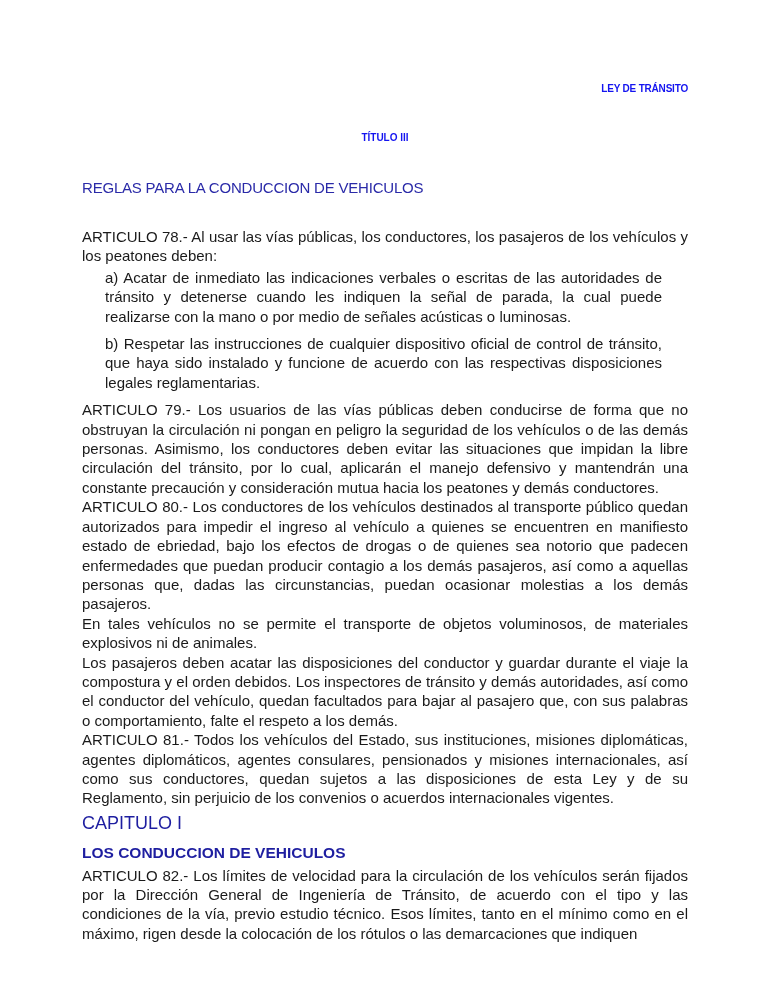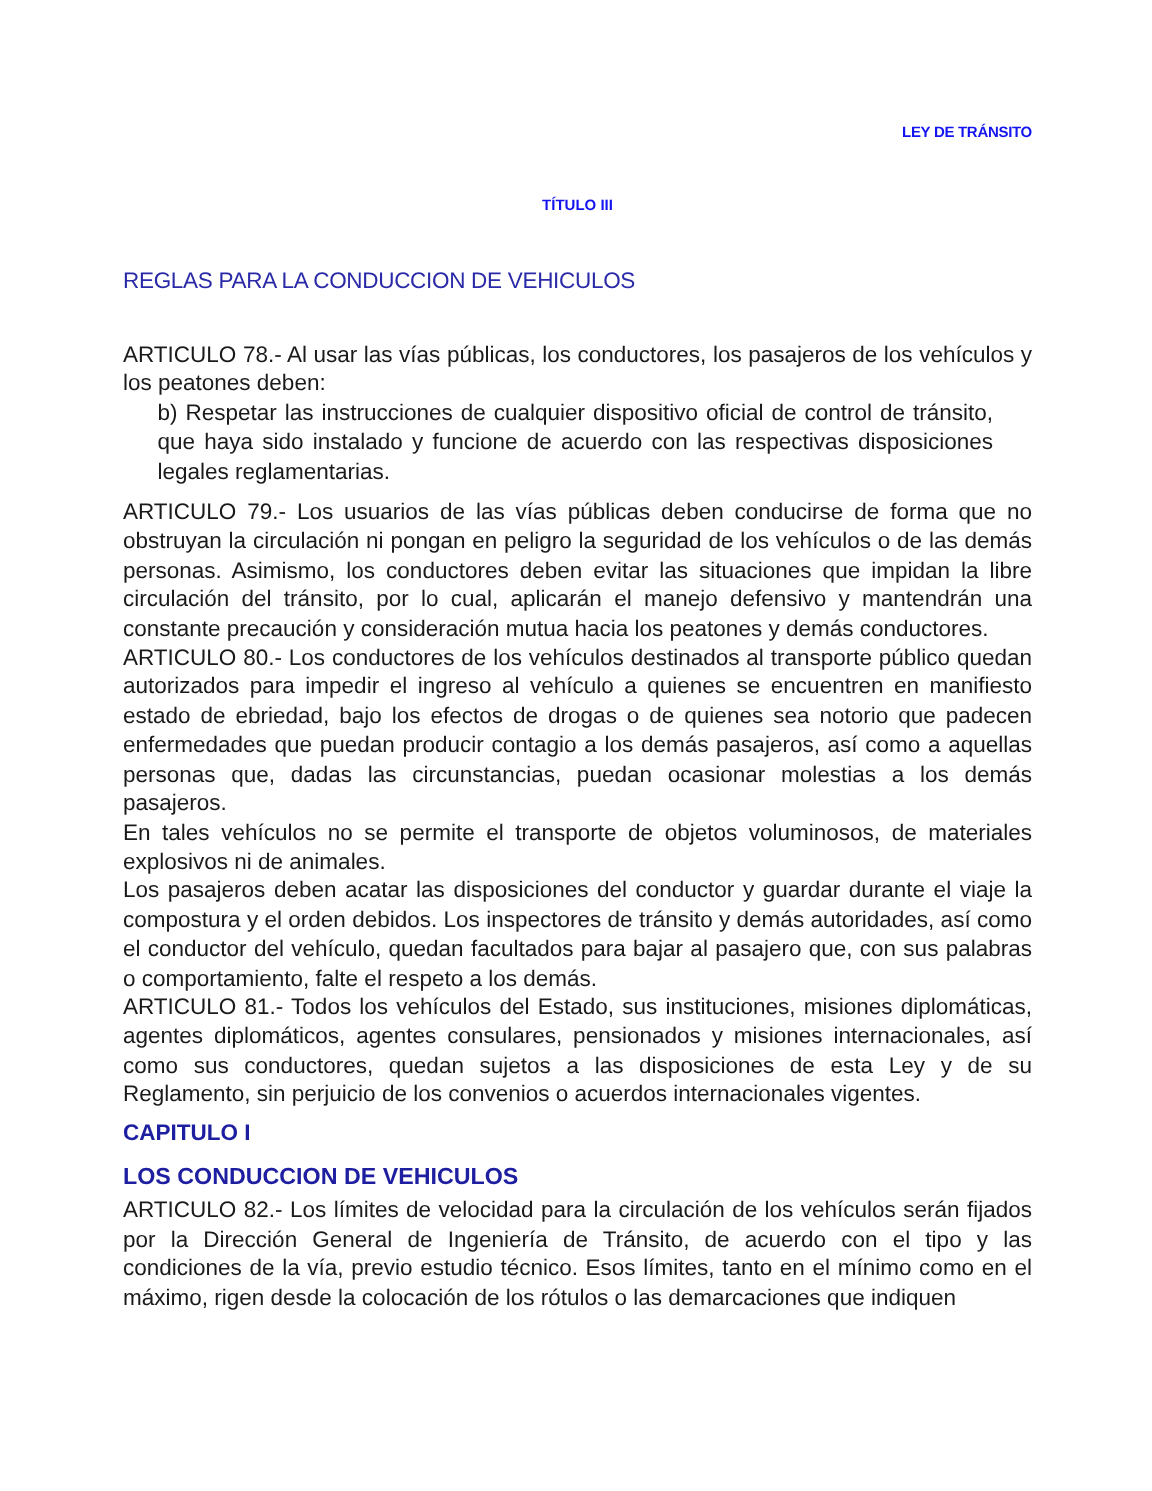--- a/index.html
+++ b/index.html
@@ -66,23 +66,23 @@
       margin: 0 26px 8px 23px;
       line-height: 19.4px;
     }
     .list-item.first {
       margin-top: 2px;
     }
     .list-item.last {
       margin-bottom: 0;
     }
     .chapter-heading {
-      font-weight: bold;
+      font-weight: normal;
       color: #1e1ea0;
-      font-size: 15px;
+      font-size: 18px;
       margin: 6px 0 0 0;
       line-height: 19.4px;
     }
     .chapter-title {
       font-weight: bold;
       color: #1e1ea0;
       font-size: 15.5px;
       margin: 10px 0 3px 0;
       line-height: 19.4px;
     }
@@ -90,20 +90,21 @@
 </head>
 <body>
 
 <div class="page">
   <div class="title-main">LEY DE TRÁNSITO</div>
   <div class="title-sub">TÍTULO III</div>
   <div class="section-heading">REGLAS PARA LA CONDUCCION DE VEHICULOS</div>
 
   <div class="body-block">
     <p class="para">ARTICULO 78.- Al usar las vías públicas, los conductores, los pasajeros de los vehículos y los peatones deben:</p>
+    <p class="para list-item first">a) Acatar de inmediato las indicaciones verbales o escritas de las autoridades de tránsito y detenerse cuando les indiquen la señal de parada, la cual puede realizarse con la mano o por medio de señales acústicas o luminosas.</p>
     <p class="para list-item">b) Respetar las instrucciones de cualquier dispositivo oficial de control de tránsito, que haya sido instalado y funcione de acuerdo con las respectivas disposiciones legales reglamentarias.</p>
     <p class="para">ARTICULO 79.- Los usuarios de las vías públicas deben conducirse de forma que no obstruyan la circulación ni pongan en peligro la seguridad de los vehículos o de las demás personas. Asimismo, los conductores deben evitar las situaciones que impidan la libre circulación del tránsito, por lo cual, aplicarán el manejo defensivo y mantendrán una constante precaución y consideración mutua hacia los peatones y demás conductores.</p>
     <p class="para">ARTICULO 80.- Los conductores de los vehículos destinados al transporte público quedan autorizados para impedir el ingreso al vehículo a quienes se encuentren en manifiesto estado de ebriedad, bajo los efectos de drogas o de quienes sea notorio que padecen enfermedades que puedan producir contagio a los demás pasajeros, así como a aquellas personas que, dadas las circunstancias, puedan ocasionar molestias a los demás pasajeros.</p>
     <p class="para">En tales vehículos no se permite el transporte de objetos voluminosos, de materiales explosivos ni de animales.</p>
     <p class="para">Los pasajeros deben acatar las disposiciones del conductor y guardar durante el viaje la compostura y el orden debidos. Los inspectores de tránsito y demás autoridades, así como el conductor del vehículo, quedan facultados para bajar al pasajero que, con sus palabras o comportamiento, falte el respeto a los demás.</p>
     <p class="para">ARTICULO 81.- Todos los vehículos del Estado, sus instituciones, misiones diplomáticas, agentes diplomáticos, agentes consulares, pensionados y misiones internacionales, así como sus conductores, quedan sujetos a las disposiciones de esta Ley y de su Reglamento, sin perjuicio de los convenios o acuerdos internacionales vigentes.</p>
     <p class="chapter-heading">CAPITULO I</p>
     <p class="chapter-title">LOS CONDUCCION DE VEHICULOS</p>
     <p class="para">ARTICULO 82.- Los límites de velocidad para la circulación de los vehículos serán fijados por la Dirección General de Ingeniería de Tránsito, de acuerdo con el tipo y las condiciones de la vía, previo estudio técnico. Esos límites, tanto en el mínimo como en el máximo, rigen desde la colocación de los rótulos o las demarcaciones que indiquen</p>
   </div>

